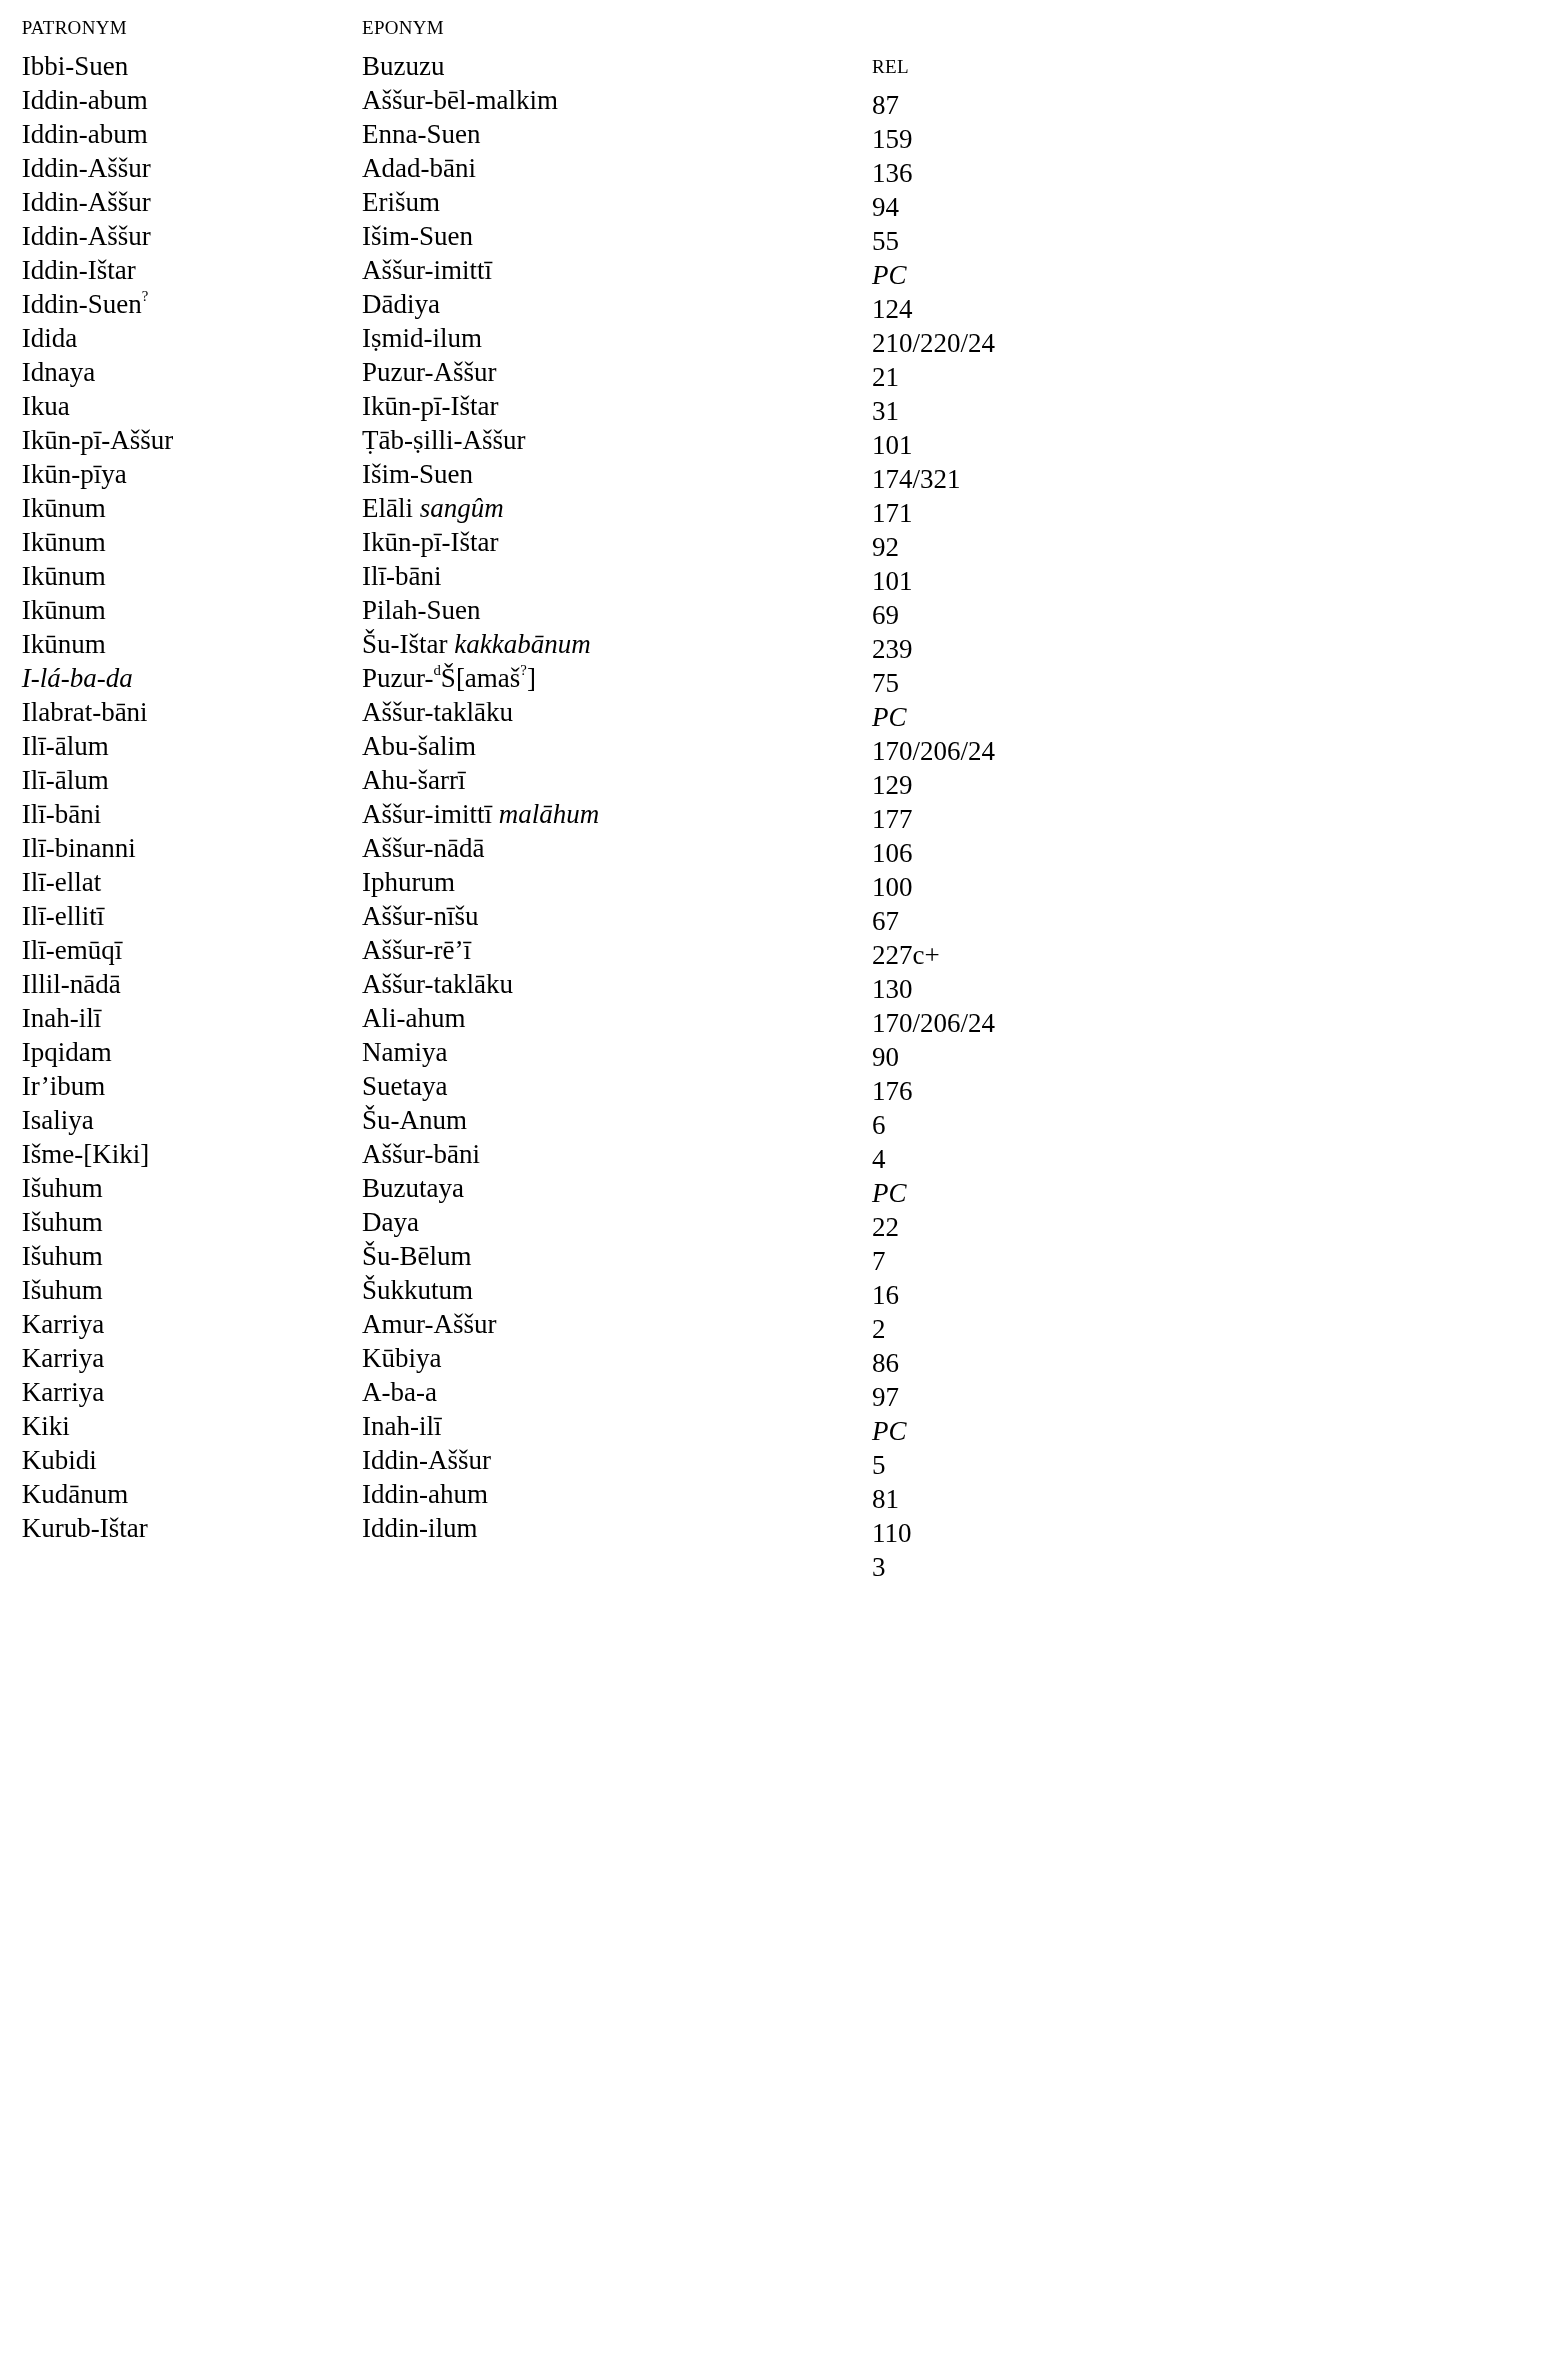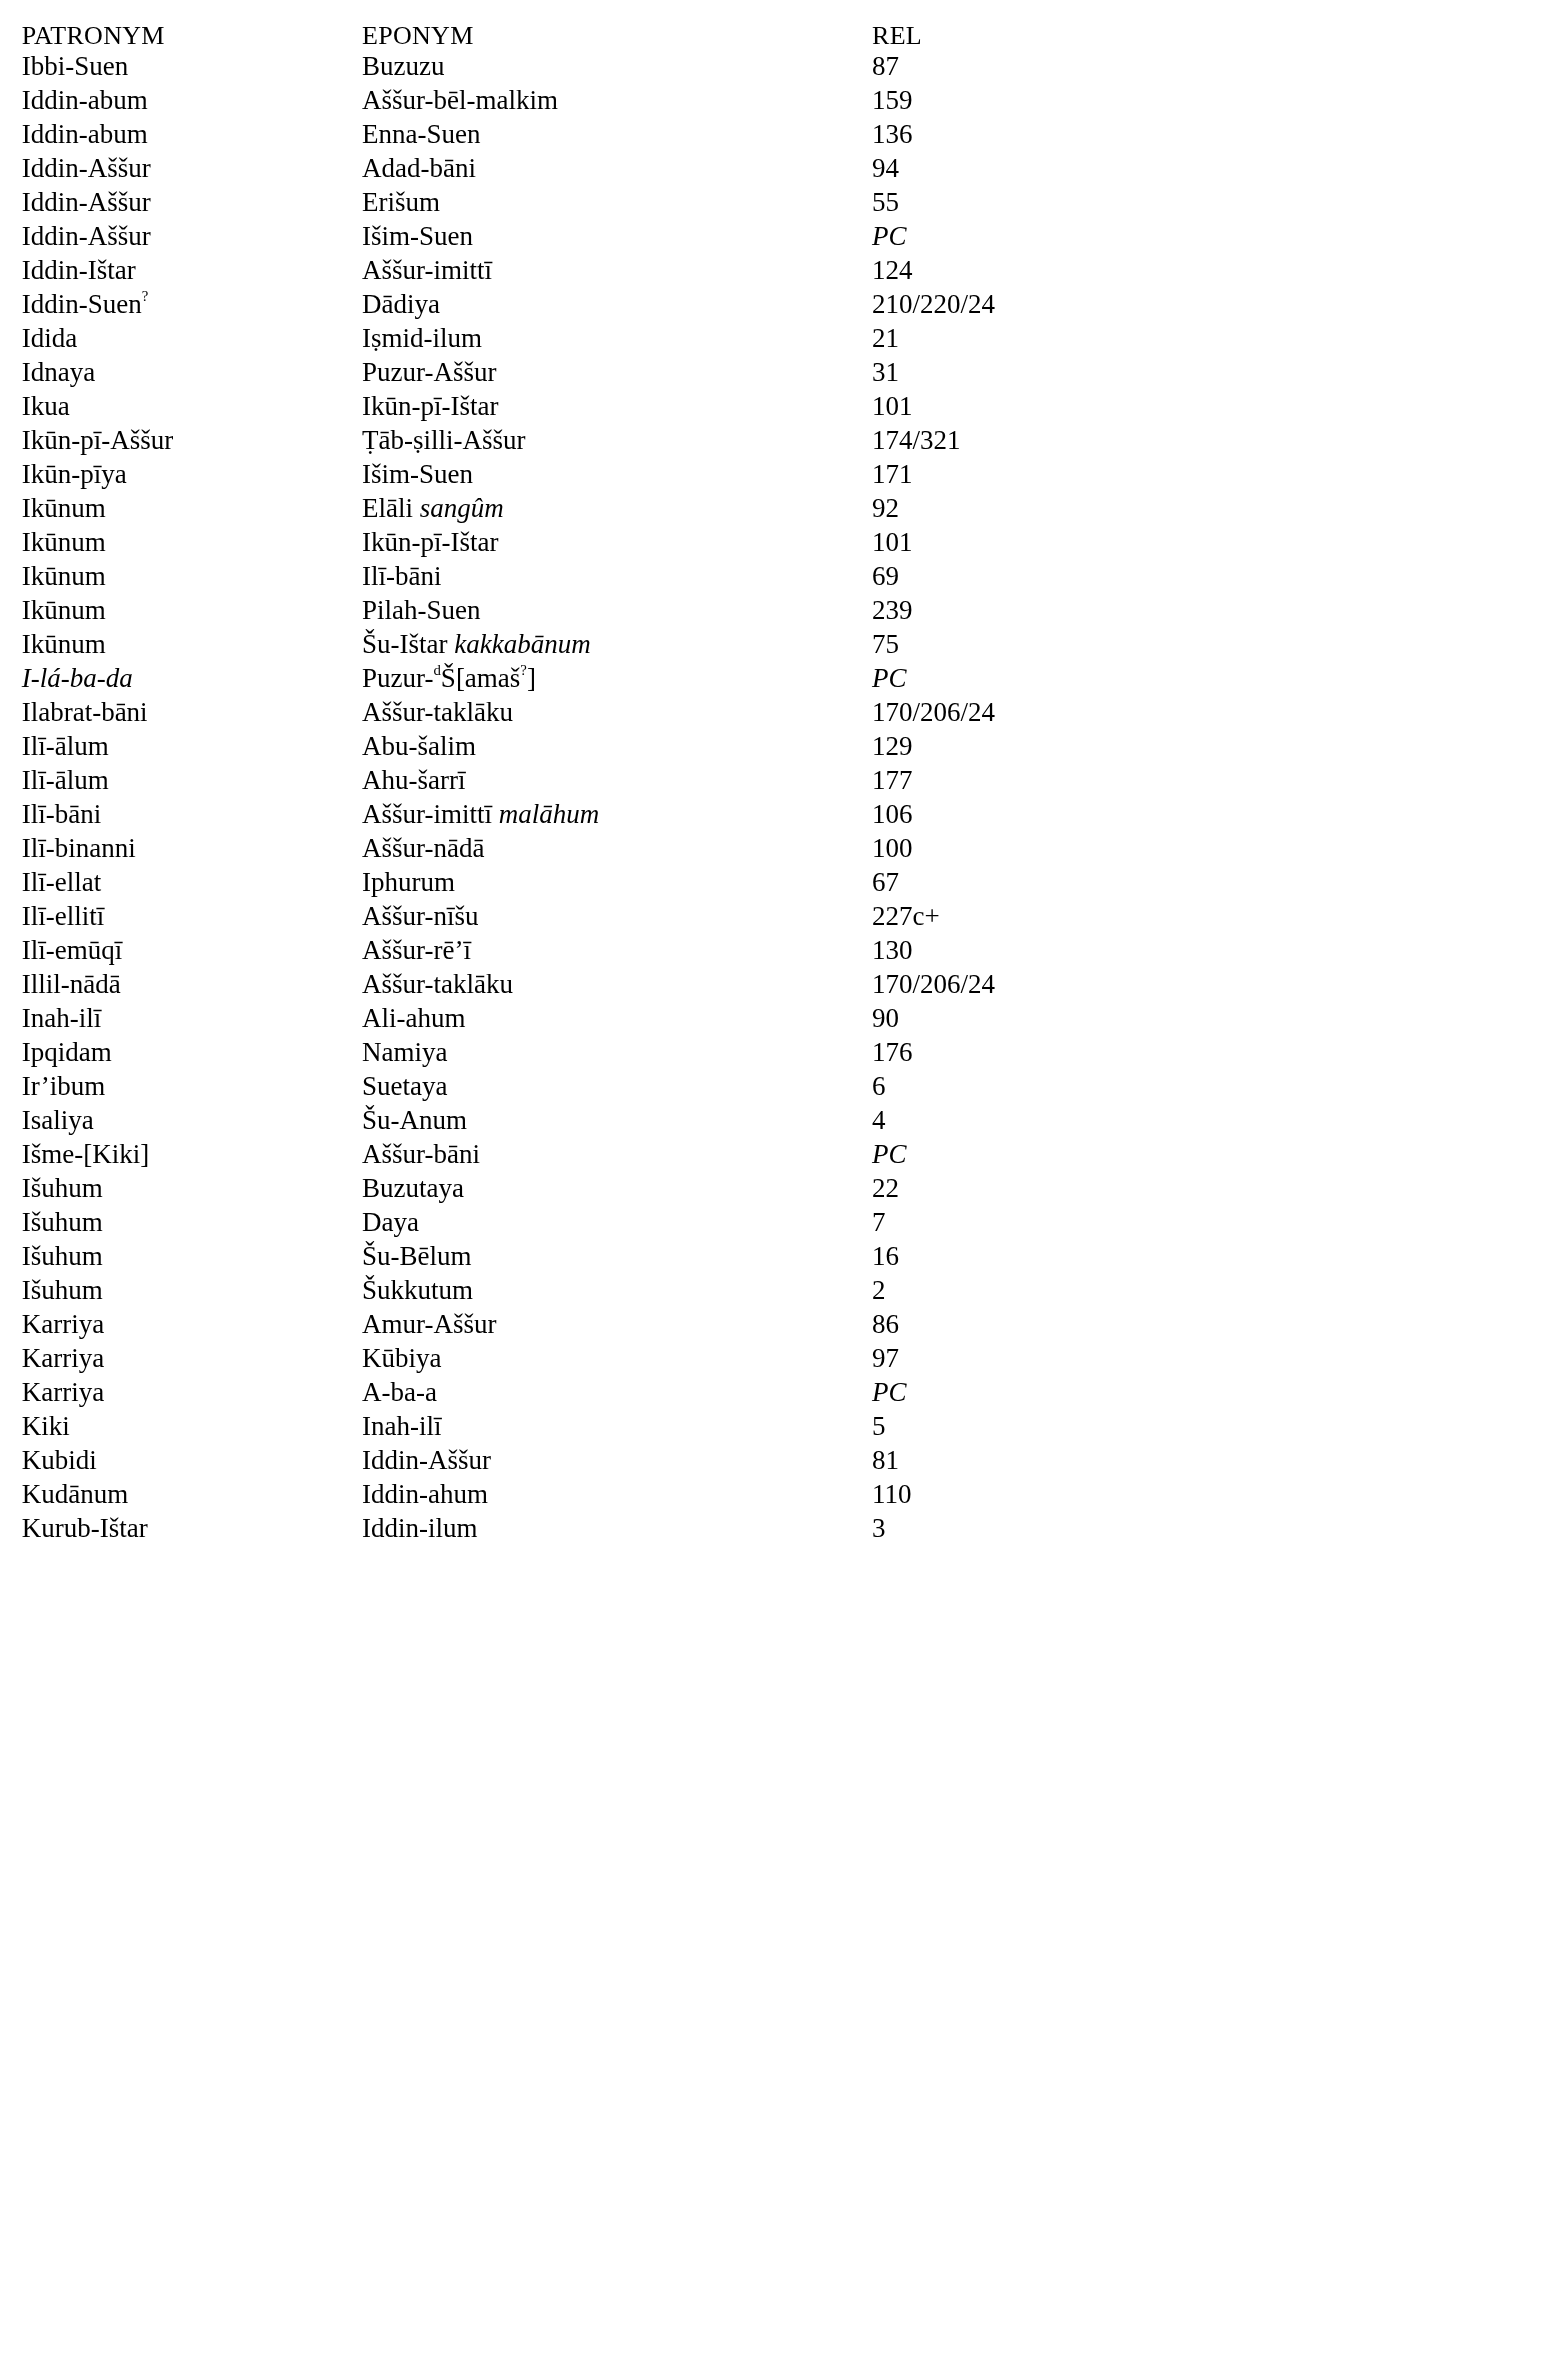--- a/index.html
+++ b/index.html
@@ -18,24 +18,24 @@
   .page {
     position: absolute;
     left: 0;
     top: 0;
     width: 1547px;
     height: 2377px;
   }
   .header-row {
     position: absolute;
     left: 0;
-    top: 18px;
+    top: 10px;
     width: 1252px;
     height: 35px;
-    font-size: 26px;
+    font-size: 19px;
     letter-spacing: 0.3px;
   }
   .header-row .cell {
     position: absolute;
     top: 0;
     line-height: 35px;
     white-space: nowrap;
   }
   .rows {
     position: absolute;
@@ -50,21 +50,21 @@
     line-height: 34px;
     white-space: nowrap;
   }
   .row .cell {
     position: absolute;
     top: 0;
     white-space: nowrap;
   }
   .c1 { left: 21.7px; }
   .c2 { left: 362px; }
-  .c3 { left: 872px; }
+  .c3 { left: 872px; margin-top: 39px; }
   .it { font-style: italic; }
   sup {
     font-size: 14.8px;
     line-height: 0;
     position: relative;
     top: -2px;
     vertical-align: super;
   }
 </style>
 </head>

